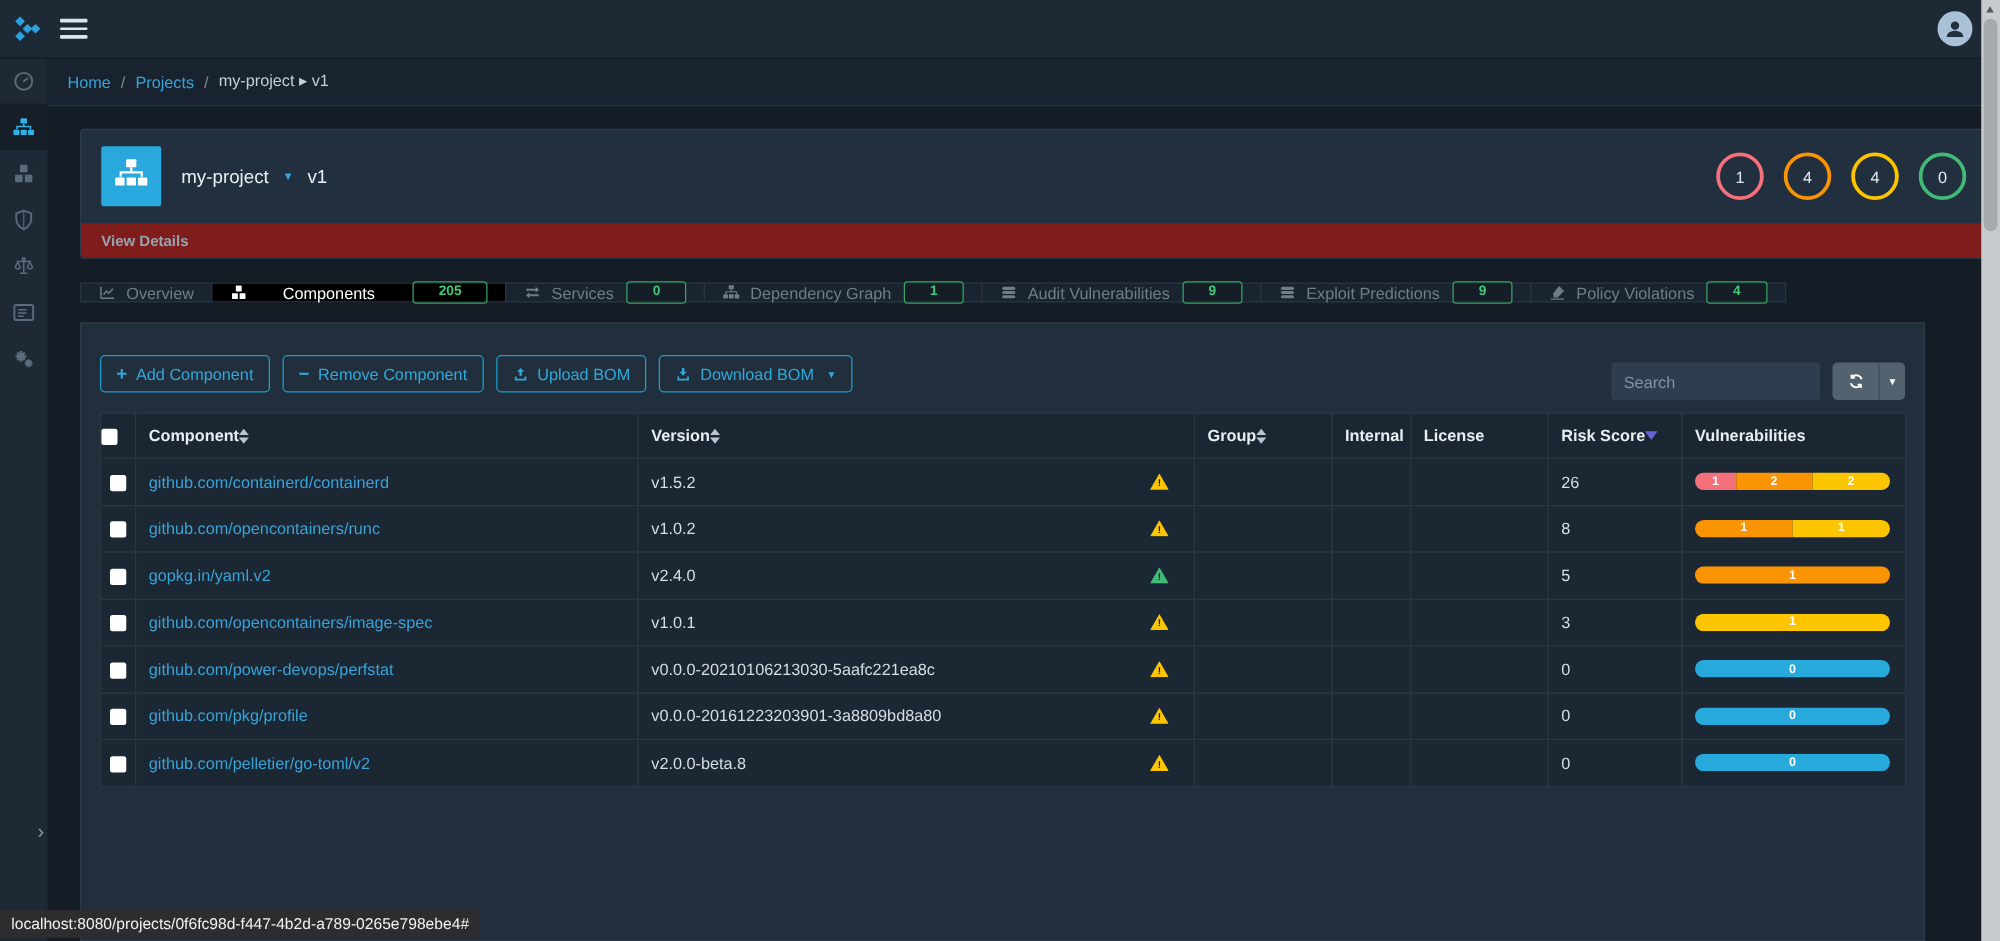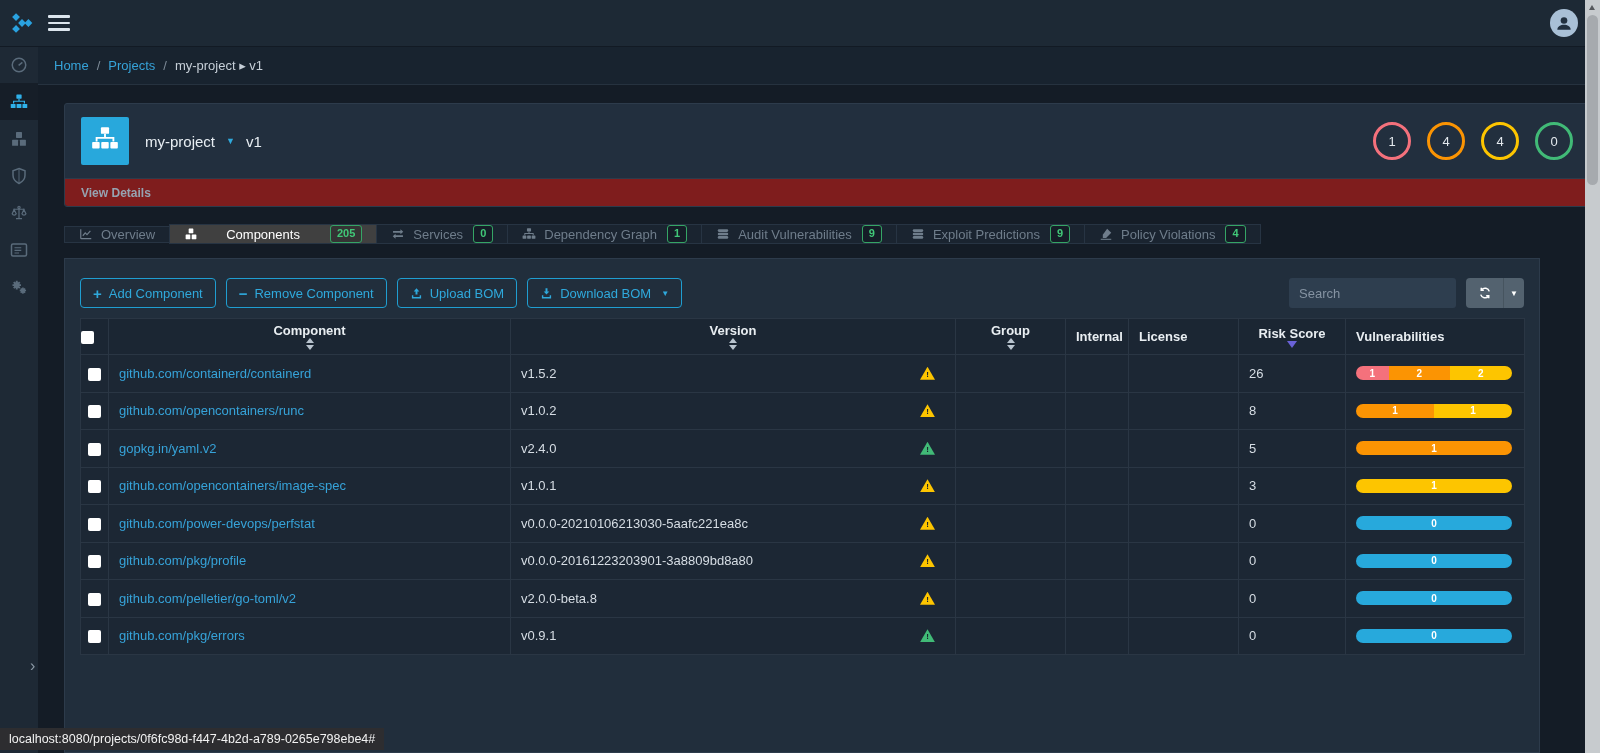--- a/index.html
+++ b/index.html
@@ -41,50 +41,50 @@
   .project-avatar svg{width:28px;height:28px;}
   .project-title{margin-left:16px;font-size:15px;color:#e8eef3;display:flex;align-items:center;}
   .caret-blue{margin:0 11px;color:#2fa9dc;font-size:9px;cursor:pointer;}
   .metrics{margin-left:auto;display:flex;gap:16px;margin-right:12px;}
   .metric{width:38px;height:38px;border-radius:50%;border:3px solid #888;display:flex;align-items:center;justify-content:center;font-size:13px;color:#e3e9ee;box-sizing:border-box;}
   .panel-foot{height:27px;border-top:1px solid #2d3b4b;background:#7f1d1d;display:flex;align-items:center;padding:0 16px;border-radius:0 0 3px 3px;cursor:pointer;gap:12px;}
   .panel-foot .label{font-size:12px;font-weight:bold;color:#96a3b1;}
   .panel-foot .chev{margin-left:auto;color:#8b98a5;font-size:17px;line-height:1;}
 
   
-  .tabs{position:absolute;left:26px;top:141px;display:flex;height:16px;align-items:center;}
+  .tabs{position:absolute;left:26px;top:141px;display:flex;height:16px;}
   .tab{display:flex;align-items:center;gap:8px;padding:0 14px;background:#1a2430;border:1px solid #273443;color:#6f7d8b;font-size:13px;cursor:pointer;margin-left:-1px;box-sizing:border-box;}
   .tab:first-child{margin-left:0;}
-  .tab.active{background:#404040;color:#fff;gap:28px;}
+  .tab.active{background:#000000;color:#fff;gap:28px;}
   .tab-ic{display:flex;}
   .tab-ic svg{width:14px;height:14px;display:block;}
-  .badge{font-size:11px;font-weight:bold;color:#41c878;border:1px solid #35a565;border-radius:3px;padding:1px 6px;line-height:1.2;background:rgba(0,0,0,.18);margin-left:2px;}
+  .badge{font-size:11px;font-weight:bold;color:#41c878;border:1px solid #35a565;border-radius:3px;padding:1px 20px;line-height:1.2;background:rgba(0,0,0,.18);margin-left:2px;}
 
   
   .card{position:absolute;left:26px;top:173px;width:1476px;height:495px;border:1px solid #2d3b4b;background:#212e3c;box-sizing:border-box;}
   .toolbar{display:flex;align-items:center;padding:19px 15px 10px 15px;}
   .btn{display:inline-flex;align-items:center;gap:7px;height:30px;padding:0 12px;border:1px solid #1f9ed1;border-radius:4px;color:#2fa9dc;background:transparent;font-size:13px;margin-right:10px;cursor:pointer;font-family:inherit;}
   .btn svg{width:13px;height:13px;fill:currentColor;}
   .btn .sign{font-size:15px;font-weight:bold;line-height:1;}
   .btn .caret{font-size:8px;margin-left:3px;}
-  .toolbar-right{margin-left:auto;display:flex;align-items:flex-start;}
+  .toolbar-right{margin-left:auto;display:flex;align-items:flex-start;margin-top:12px;}
   .search{width:167px;height:30px;background:#2e3e4f;border:none;border-radius:3px;color:#cfd8e0;font-size:13px;padding:0 10px;box-sizing:border-box;font-family:inherit;outline:none;}
   .search::placeholder{color:#8593a2;}
   .refresh-group{display:flex;margin-left:10px;}
   .refresh-btn{width:37px;height:30px;background:#53626f;border:none;border-radius:4px 0 0 4px;color:#fff;display:flex;align-items:center;justify-content:center;cursor:pointer;}
   .refresh-btn svg{width:14px;height:14px;}
   .refresh-caret{width:21px;height:30px;background:#53626f;border:none;border-left:1px solid #46545f;border-radius:0 4px 4px 0;color:#fff;font-size:8px;display:flex;align-items:center;justify-content:center;cursor:pointer;}
 
   
   .tbl{margin:0 15px;border-collapse:collapse;table-layout:fixed;width:1444px;font-size:13px;}
   .tbl th,.tbl td{border:1px solid #2a3644;box-sizing:border-box;overflow:hidden;white-space:nowrap;}
   .tbl th{height:36px;background:#1b2633;color:#e9eef2;font-weight:bold;text-align:left;padding:0 10px;}
   .tbl td{height:37.5px;background:#1c2734;color:#d6dde4;padding:0 10px;}
   .c-check{text-align:center;padding:0 !important;}
-  .th-inner{display:flex;align-items:center;justify-content:flex-start;flex-direction:column;}
+  .th-inner{display:flex;align-items:center;justify-content:flex-start;}
   .sort-both{display:inline-flex;flex-direction:column;gap:2px;}
   .sort-both .tri-up{width:0;height:0;border-left:4px solid transparent;border-right:4px solid transparent;border-bottom:5px solid #b9c4cf;}
   .sort-both .tri-dn{width:0;height:0;border-left:4px solid transparent;border-right:4px solid transparent;border-top:5px solid #b9c4cf;}
   .sort-desc{width:0;height:0;border-left:5px solid transparent;border-right:5px solid transparent;border-top:7px solid #6a62d8;}
   .checkbox{display:inline-block;width:13px;height:13px;background:#fff;border-radius:2px;cursor:pointer;vertical-align:middle;}
   .tbl a{color:#36a3d9;text-decoration:none;cursor:pointer;}
   .ver-cell{display:flex;align-items:center;justify-content:space-between;}
   .warn-tri{width:15px;height:13px;clip-path:polygon(50% 0,100% 100%,0 100%);display:flex;align-items:flex-end;justify-content:center;font-size:8px;font-weight:bold;color:#16202b;margin-right:10px;padding-bottom:1px;box-sizing:border-box;flex:0 0 15px;}
   .warn-tri.outdated{background:#fdc500;}
   .warn-tri.latest{background:#41ba77;}
@@ -535,38 +535,19 @@
               <td></td>
               <td></td>
               <td></td>
               <td>0</td>
               <td>
                 <div class="vbar">
                   <div class="vseg" style="background:#27a9dc;flex:0 0 100%">0</div>
                 </div>
               </td>
             </tr>
-            <tr>
-              <td class="c-check"><span class="checkbox"></span></td>
-              <td><a>github.com/pkg/errors</a></td>
-              <td>
-                <div class="ver-cell">
-                  <span>v0.9.1</span>
-                  <span class="warn-tri latest">!</span>
-                </div>
-              </td>
-              <td></td>
-              <td></td>
-              <td></td>
-              <td>0</td>
-              <td>
-                <div class="vbar">
-                  <div class="vseg" style="background:#27a9dc;flex:0 0 100%">0</div>
-                </div>
-              </td>
-            </tr>
           </tbody>
       </table>
     </section>
   </main>
 
   <div class="status-bar">localhost:8080/projects/0f6fc98d-f447-4b2d-a789-0265e798ebe4#</div>
 </div>
 
 </body></html>

